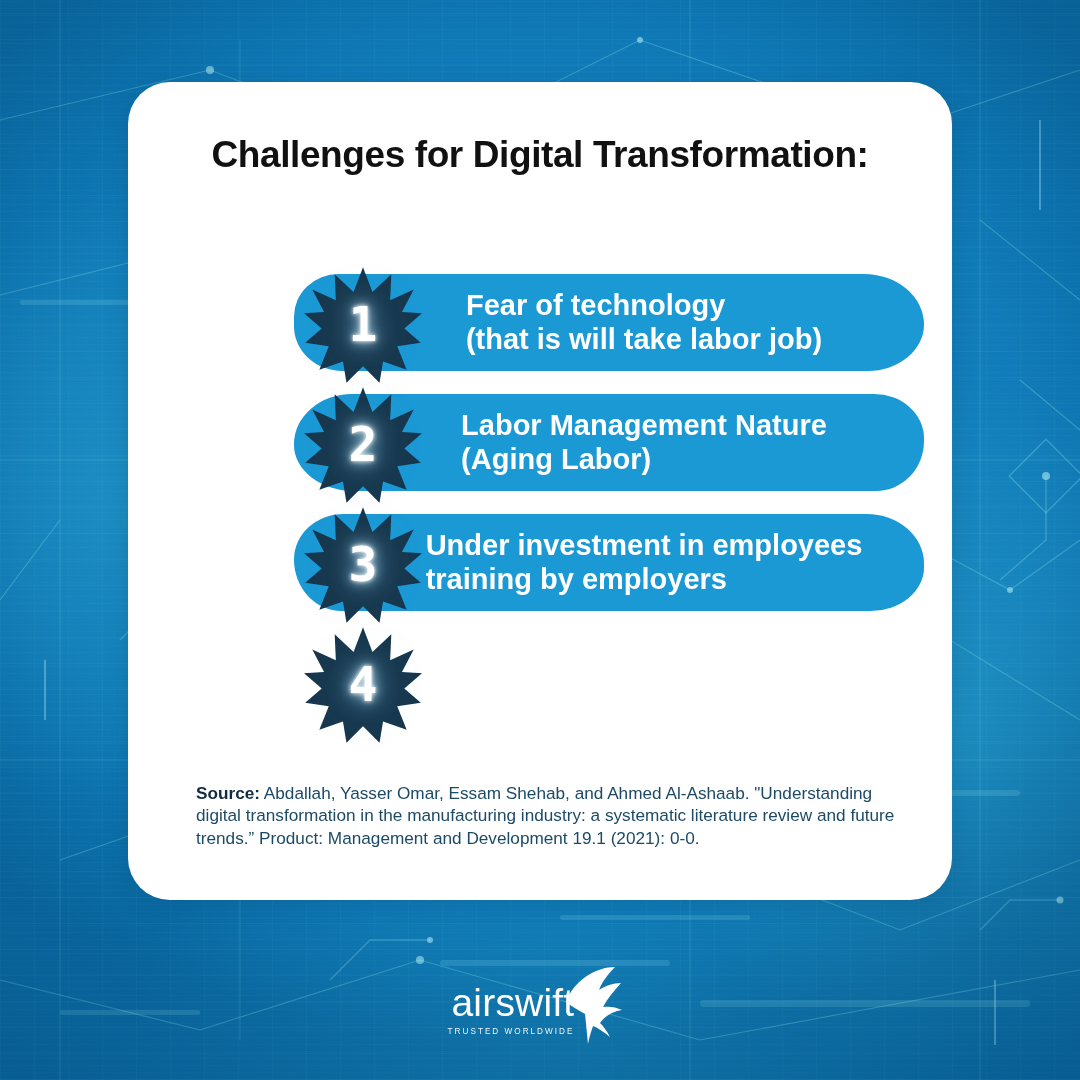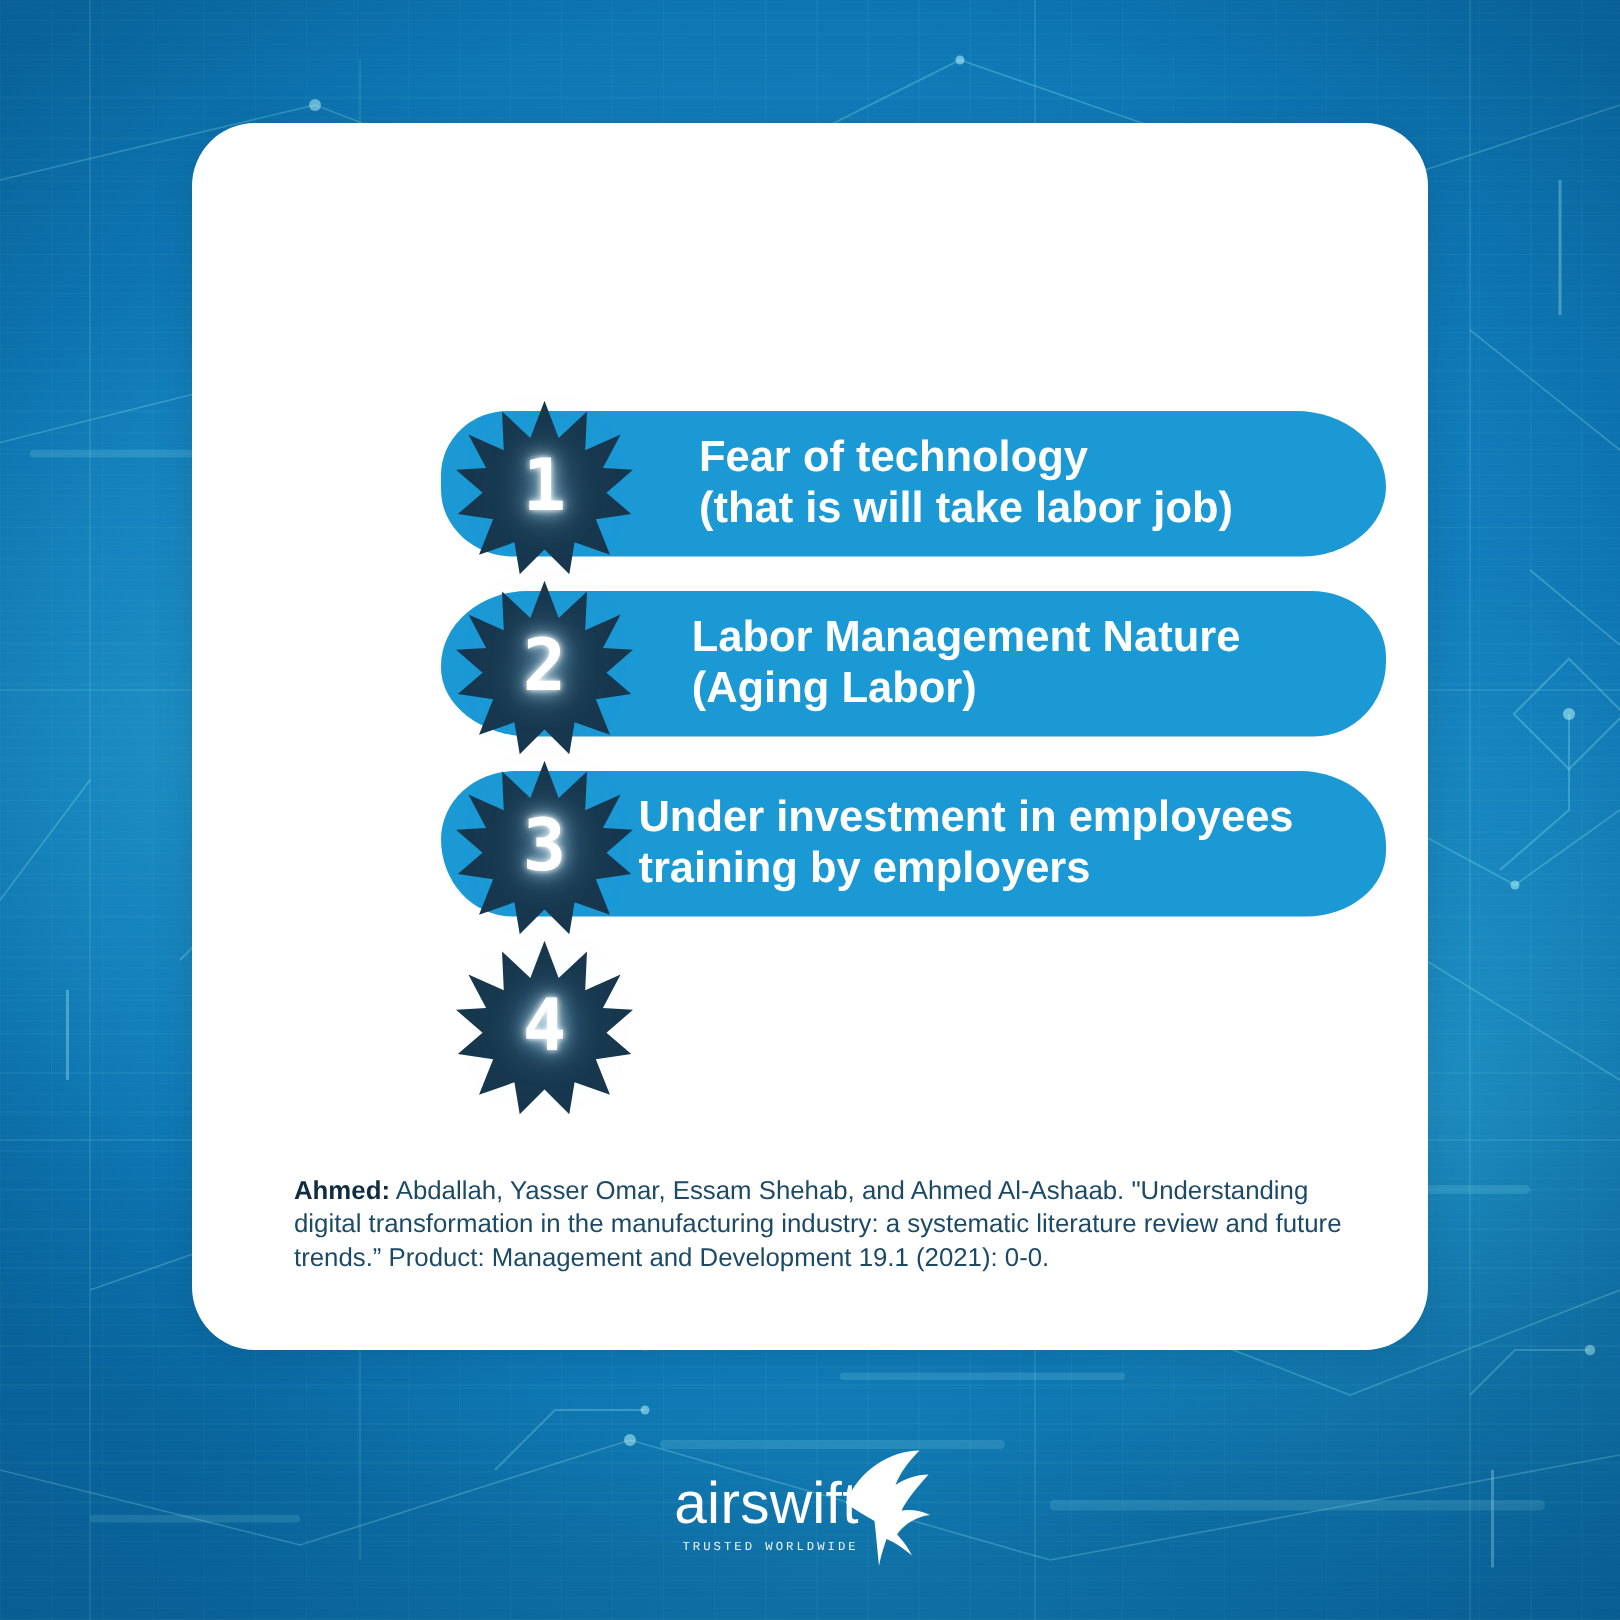--- a/index.html
+++ b/index.html
@@ -209,21 +209,21 @@
   }
   .logo-word {
     font-family: "Liberation Sans", sans-serif;
     font-size: 39px;
     font-weight: 300;
     color: #ffffff;
     letter-spacing: 0.2px;
     line-height: 1;
   }
   .logo-tag {
-    font-family: Liberation Mono, monospace;
+    font-family: Liberation Sans, sans-serif;
     font-size: 8.2px;
     font-weight: 400;
     letter-spacing: 2.0px;
     color: #ffffff;
     margin-top: 5px;
     opacity: .92;
   }
   .logo-bird { margin-left: -16px; margin-bottom: -6px; }
 </style>
 </head>
@@ -295,20 +295,21 @@
     </g>
   </svg>
 
   <div class="bg-glow-l"></div>
   <div class="bg-glow-r"></div>
   <div class="bg-glow-b"></div>
   <div class="bg-vignette"></div>
 
   <div class="card">
 
+    <div class="title">Challenges for Digital Transformation:</div>
 
 
     <div class="rows">
 
       <div class="row">
         <div class="pill pill-a">
           <span class="pill-text">Fear of technology
 (that is will take labor job)</span>
         </div>
         <div class="badge">
@@ -349,21 +350,21 @@
         <div class="badge">
           <svg viewBox="0 0 100 100">
             <polygon fill="#17374d" points="50,1 58,22 74,7 73,29 93,20 83,39 100,40 85,53 99,65 79,68 87,88 67,81 64,99 50,85 36,99 33,81 13,88 21,68 1,65 15,53 0,40 17,39 7,20 27,29 26,7 42,22"></polygon>
           </svg>
           <div class="badge-num">4</div>
         </div>
       </div>
 
     </div>
 
-    <div class="source"><b>Ahmed:</b><span> Abdallah, Yasser Omar, Essam Shehab, and Ahmed Al-Ashaab. "Understanding digital transformation in the manufacturing industry: a systematic literature review and future trends.” Product: Management and Development 19.1 (2021): 0-0.</span></div>
+    <div class="source"><b>Source:</b><span> Abdallah, Yasser Omar, Essam Shehab, and Ahmed Al-Ashaab. "Understanding digital transformation in the manufacturing industry: a systematic literature review and future trends.” Product: Management and Development 19.1 (2021): 0-0.</span></div>
 
   </div>
 
   <div class="logo">
     <div class="logo-textblock">
       <div class="logo-word">airswift</div>
       <div class="logo-tag">TRUSTED WORLDWIDE</div>
     </div>
     <svg class="logo-bird" width="74" height="78" viewBox="0 0 74 78">
       <path fill="#ffffff" d="M8 36 C16 14 38 1 57 1 C50 8 44 16 41 24 C47 20 55 17 63 17 C56 25 49 33 45 41 C51 40 58 41 64 44 C55 45 47 50 42 57 C45 60 49 65 52 71 C46 66 40 62 35 60 C33 66 31 72 30 78 C29 68 28 57 27 48 C20 44 13 40 8 36 Z"></path>

